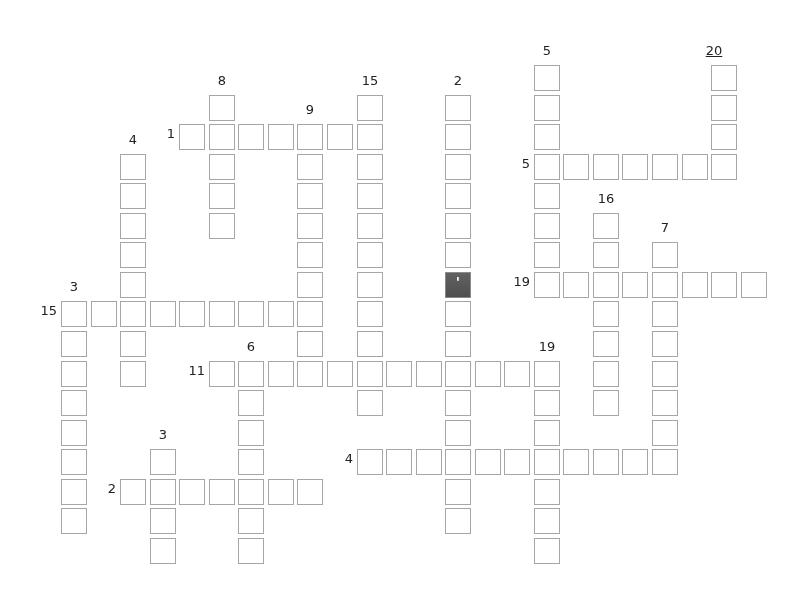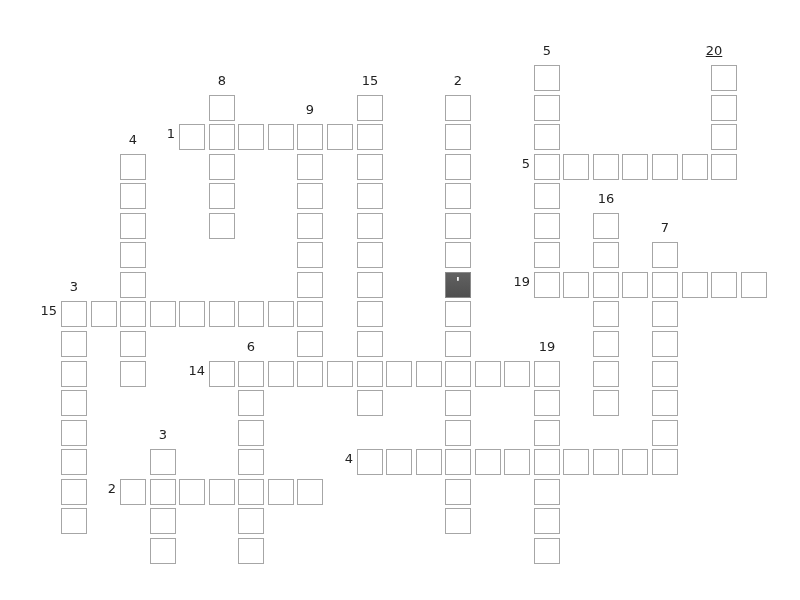--- a/index.html
+++ b/index.html
@@ -56,21 +56,21 @@
     <span class="clue-num" style="top: 127px; left: 175px; transform: translateX(-100%);">1</span>
     <span class="clue-num" style="top: 482px; left: 116px; transform: translateX(-100%);">2</span>
     <span class="clue-num" style="top: 280px; left: 74px; transform: translateX(-50%);">3</span>
     <span class="clue-num" style="top: 452px; left: 353px; transform: translateX(-100%);">4</span>
     <span class="clue-num" style="top: 44px; left: 547px; transform: translateX(-50%);">5</span>
     <span class="clue-num" style="top: 340px; left: 251px; transform: translateX(-50%);">6</span>
     <span class="clue-num" style="top: 221px; left: 665px; transform: translateX(-50%);">7</span>
     <span class="clue-num" style="top: 74px; left: 222px; transform: translateX(-50%);">8</span>
     <span class="clue-num" style="top: 103px; left: 310px; transform: translateX(-50%);">9</span>
     <span class="clue-num" style="top: 133px; left: 133px; transform: translateX(-50%);">4</span>
-    <span class="clue-num" style="top: 364px; left: 205px; transform: translateX(-100%);">14</span>
+    <span class="clue-num" style="top: 364px; left: 205px; transform: translateX(-100%);">11</span>
     <span class="clue-num" style="top: 428px; left: 163px; transform: translateX(-50%);">3</span>
     <span class="clue-num" style="top: 304px; left: 57px; transform: translateX(-100%);">15</span>
     <span class="clue-num" style="top: 74px; left: 458px; transform: translateX(-50%);">2</span>
     <span class="clue-num" style="top: 74px; left: 370px; transform: translateX(-50%);">15</span>
     <span class="clue-num" style="top: 192px; left: 606px; transform: translateX(-50%);">16</span>
     <span class="clue-num" style="top: 157px; left: 530px; transform: translateX(-100%);">5</span>
     <span class="clue-num" style="top: 340px; left: 547px; transform: translateX(-50%);">19</span>
     <span class="clue-num" style="top: 275px; left: 530px; transform: translateX(-100%);">19</span>
     <span class="clue-num" style="top: 44px; left: 714px; transform: translateX(-50%); text-decoration: underline;">20</span>
     <div class="cell" style="left: 179px; top: 124px;"></div>

